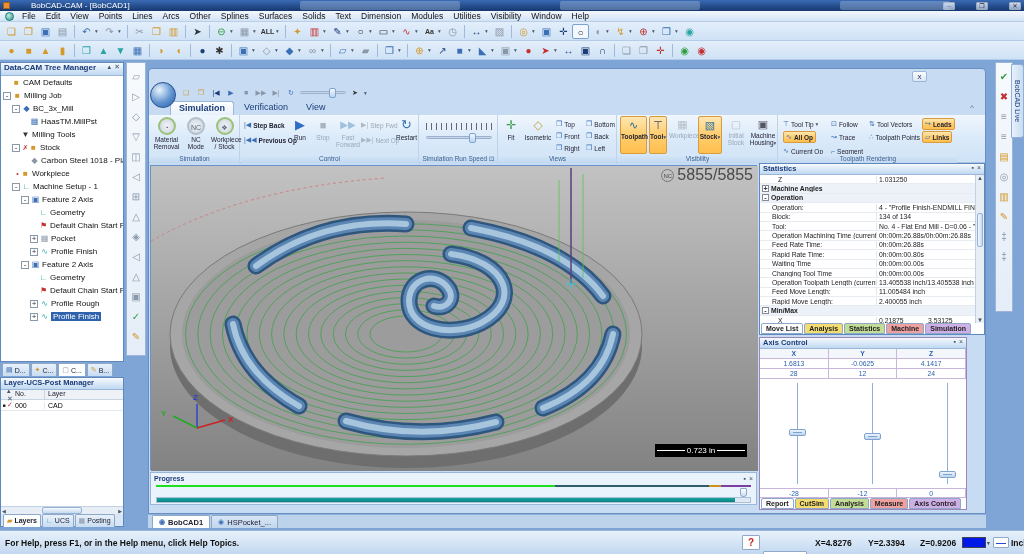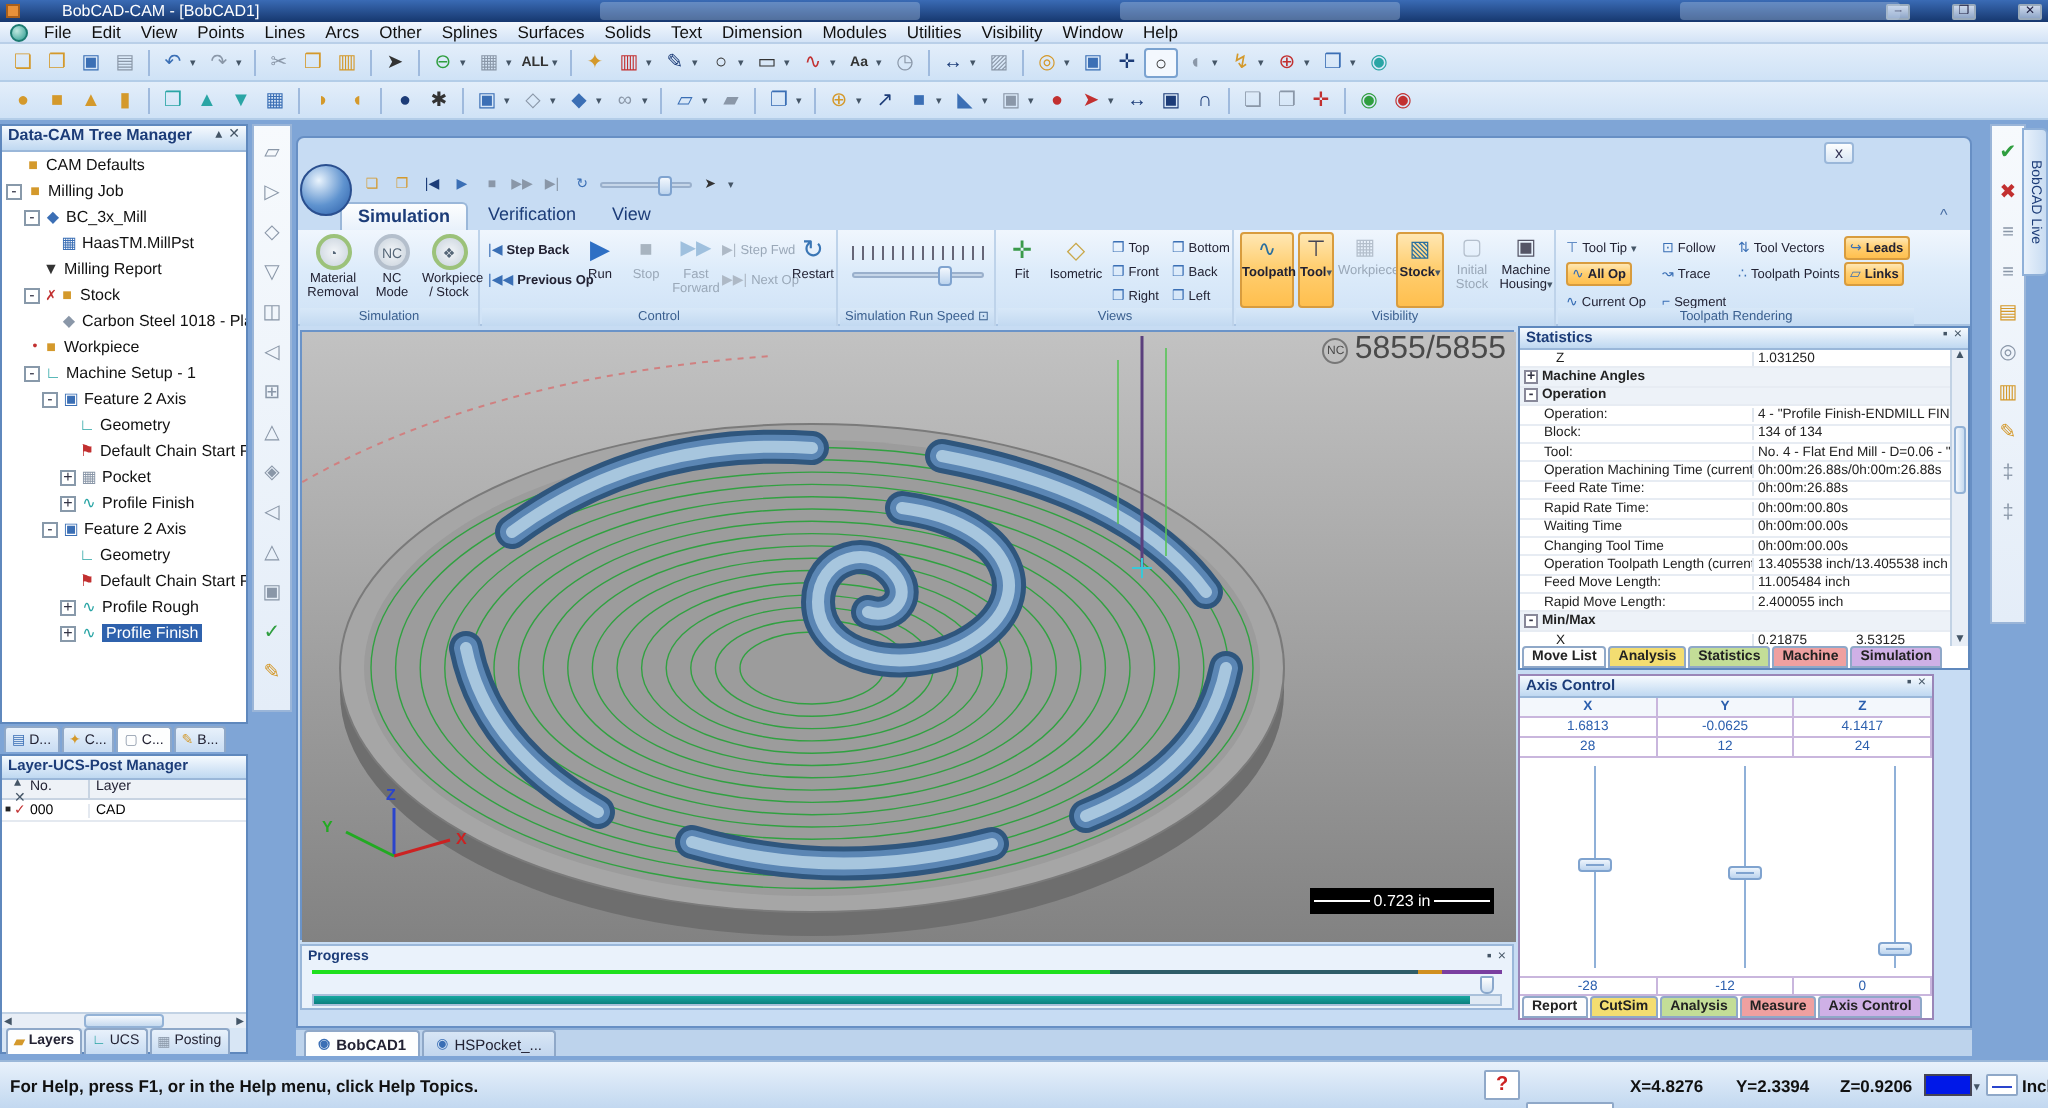--- a/index.html
+++ b/index.html
@@ -283,21 +283,21 @@
         <span class="texp">-</span>
         <span class="tico c-blue">◆</span>
         <span>BC_3x_Mill</span>
       </div>
     <div class="trow" style="padding-left:29px;">
         <span class="tico c-blue">▦</span>
         <span>HaasTM.MillPst</span>
       </div>
     <div class="trow" style="padding-left:20px;">
         <span class="tico c-dark">▼</span>
-        <span>Milling Report</span>
+        <span>Milling Tools</span>
       </div>
     <div class="trow" style="padding-left:11px;">
         <span class="texp">-</span>
         <span class="tpre c-red">✗</span>
         <span class="tico c-gold">■</span>
         <span>Stock</span>
       </div>
     <div class="trow" style="padding-left:29px;">
         <span class="tico c-grey">◆</span>
         <span>Carbon Steel 1018 - Plain (</span>

